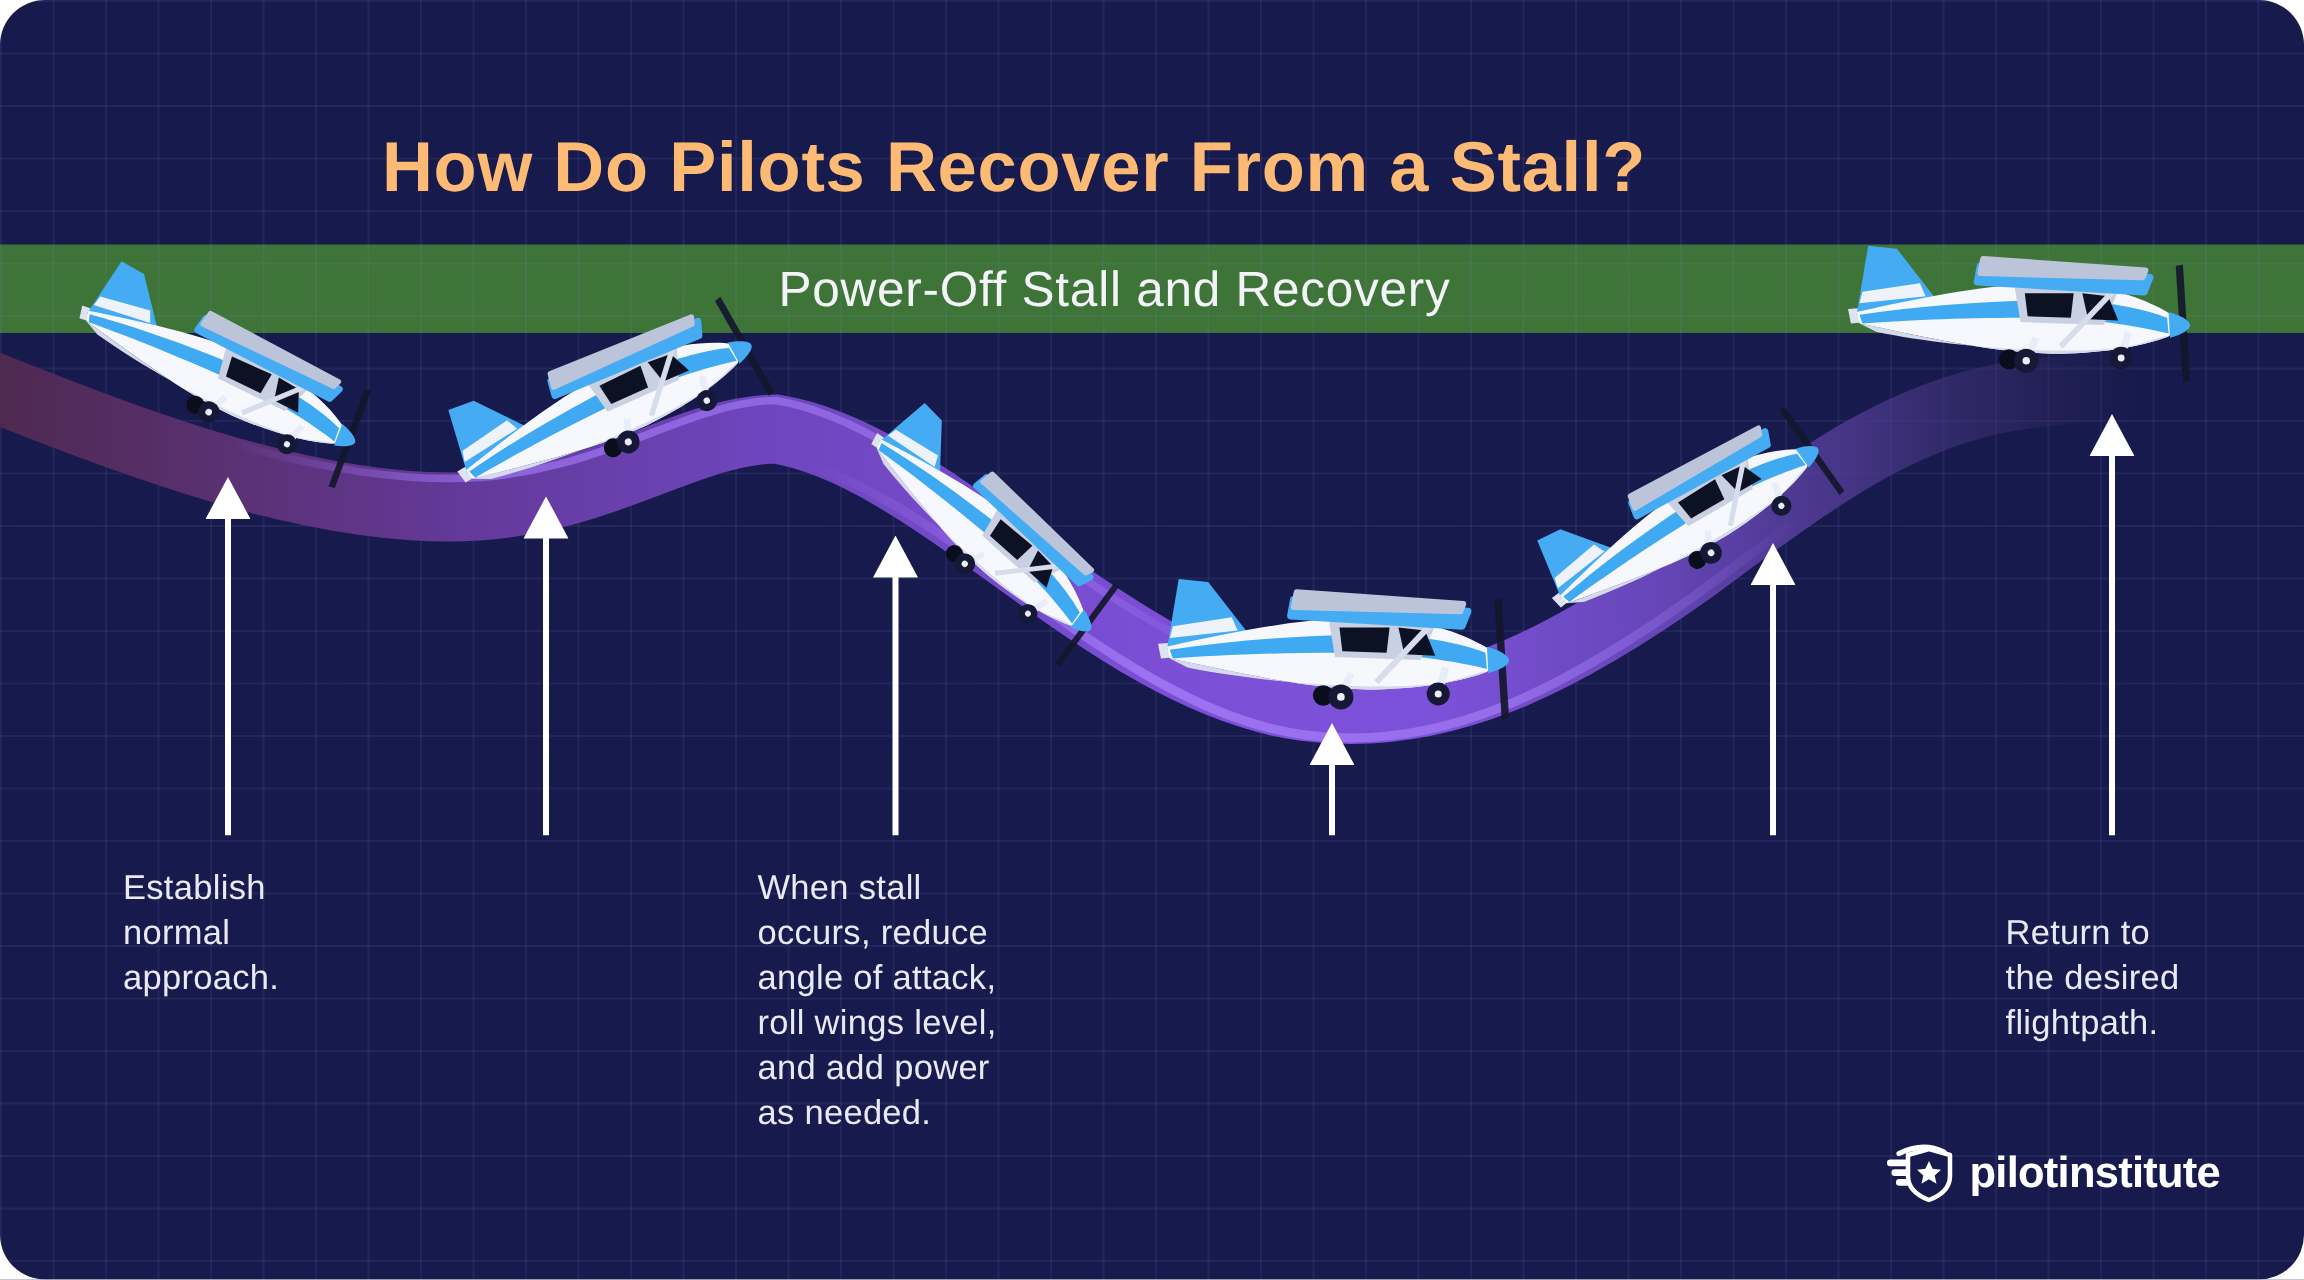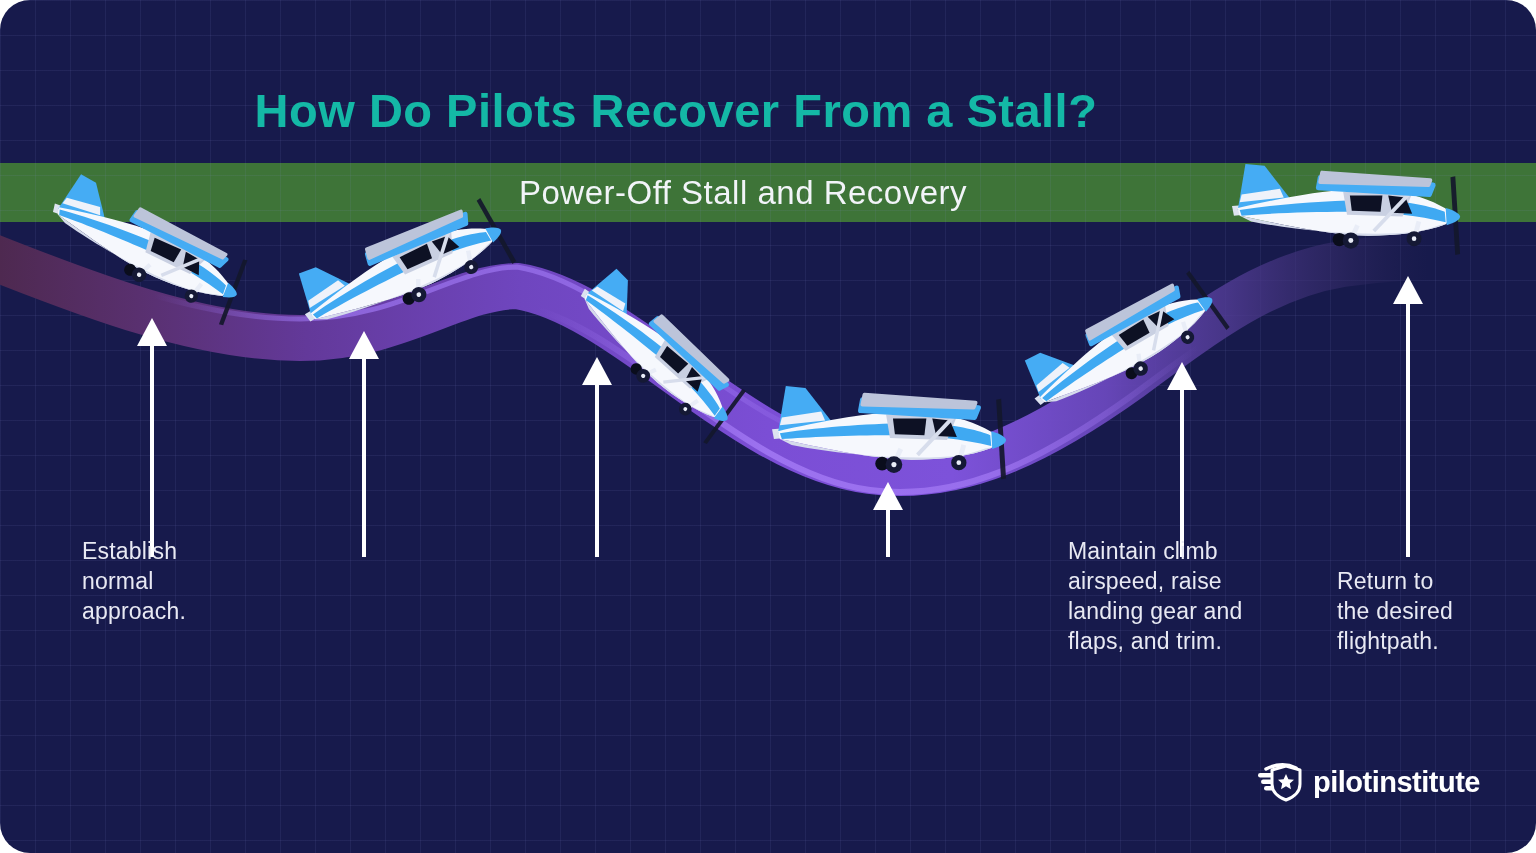--- a/index.html
+++ b/index.html
@@ -19,28 +19,28 @@
     position:absolute;left:0;top:163px;width:1536px;height:59px;
     background:#3e7438;z-index:1;
   }
   .band-label{
     position:absolute;left:0;top:163px;width:1486px;height:59px;
     line-height:59px;text-align:center;color:#f2f4f8;font-size:33px;
     font-weight:400;letter-spacing:0.5px;z-index:3;
   }
   .title{
     position:absolute;left:0;top:52px;width:1352px;text-align:center;
-    color:#14b8a6;font-size:47px;font-weight:700;letter-spacing:0.5px;z-index:6;
+    color:#fdba74;font-size:47px;font-weight:700;letter-spacing:0.5px;z-index:6;
   }
   .flight-path{position:absolute;left:0;top:0;z-index:3;}
   .plane{position:absolute;z-index:5;}
   .plane svg{overflow:visible;display:block;}
   .arrow{position:absolute;z-index:4;}
   .step{
-    position:absolute;top:536px;color:#e8e9f3;font-size:23px;line-height:30px;
+    position:absolute;top:576px;color:#e8e9f3;font-size:23px;line-height:30px;
     letter-spacing:0.2px;white-space:pre-line;z-index:6;
   }
   .logo{
     position:absolute;right:56px;top:762px;display:flex;align-items:center;
     gap:9px;z-index:6;
   }
   .logo-text{color:#ffffff;font-size:29px;font-weight:700;letter-spacing:-0.5px;}
   .hidden-defs{position:absolute;width:0;height:0;overflow:hidden;}
 </style>
 </head>
@@ -176,24 +176,26 @@
       <rect x="13" y="26" width="4" height="169" fill="#ffffff"></rect>
   </svg>
   <svg class="arrow" style="left:1393px;top:276px;" width="30" height="281">
     <polygon points="15,0 0,28 30,28" fill="#ffffff"></polygon>
       <rect x="13" y="26" width="4" height="255" fill="#ffffff"></rect>
   </svg>
 
   <div class="step" style="left:82px;">Establish
 normal
 approach.</div>
-  <div class="step" style="left:1068px;">Maintain climb
-airspeed, raise
-landing gear and
-flaps, and trim.</div>
+  <div class="step" style="left:505px;">When stall
+occurs, reduce
+angle of attack,
+roll wings level,
+and add power
+as needed.</div>
   <div class="step" style="left:1337px;margin-top:30px;">Return to
 the desired
 flightpath.</div>
 
   <div class="logo">
     <svg width="48" height="40" viewBox="0 0 48 40">
       <path d="M 10,7 Q 26,-1 40,6" stroke="#ffffff" stroke-width="3.5" fill="none" stroke-linecap="round"></path>
       <rect x="2" y="11" width="18" height="4.5" rx="2.2" fill="#ffffff"></rect>
       <rect x="5" y="17.5" width="15" height="4.5" rx="2.2" fill="#ffffff"></rect>
       <rect x="8" y="24" width="12" height="4.5" rx="2.2" fill="#ffffff"></rect>

